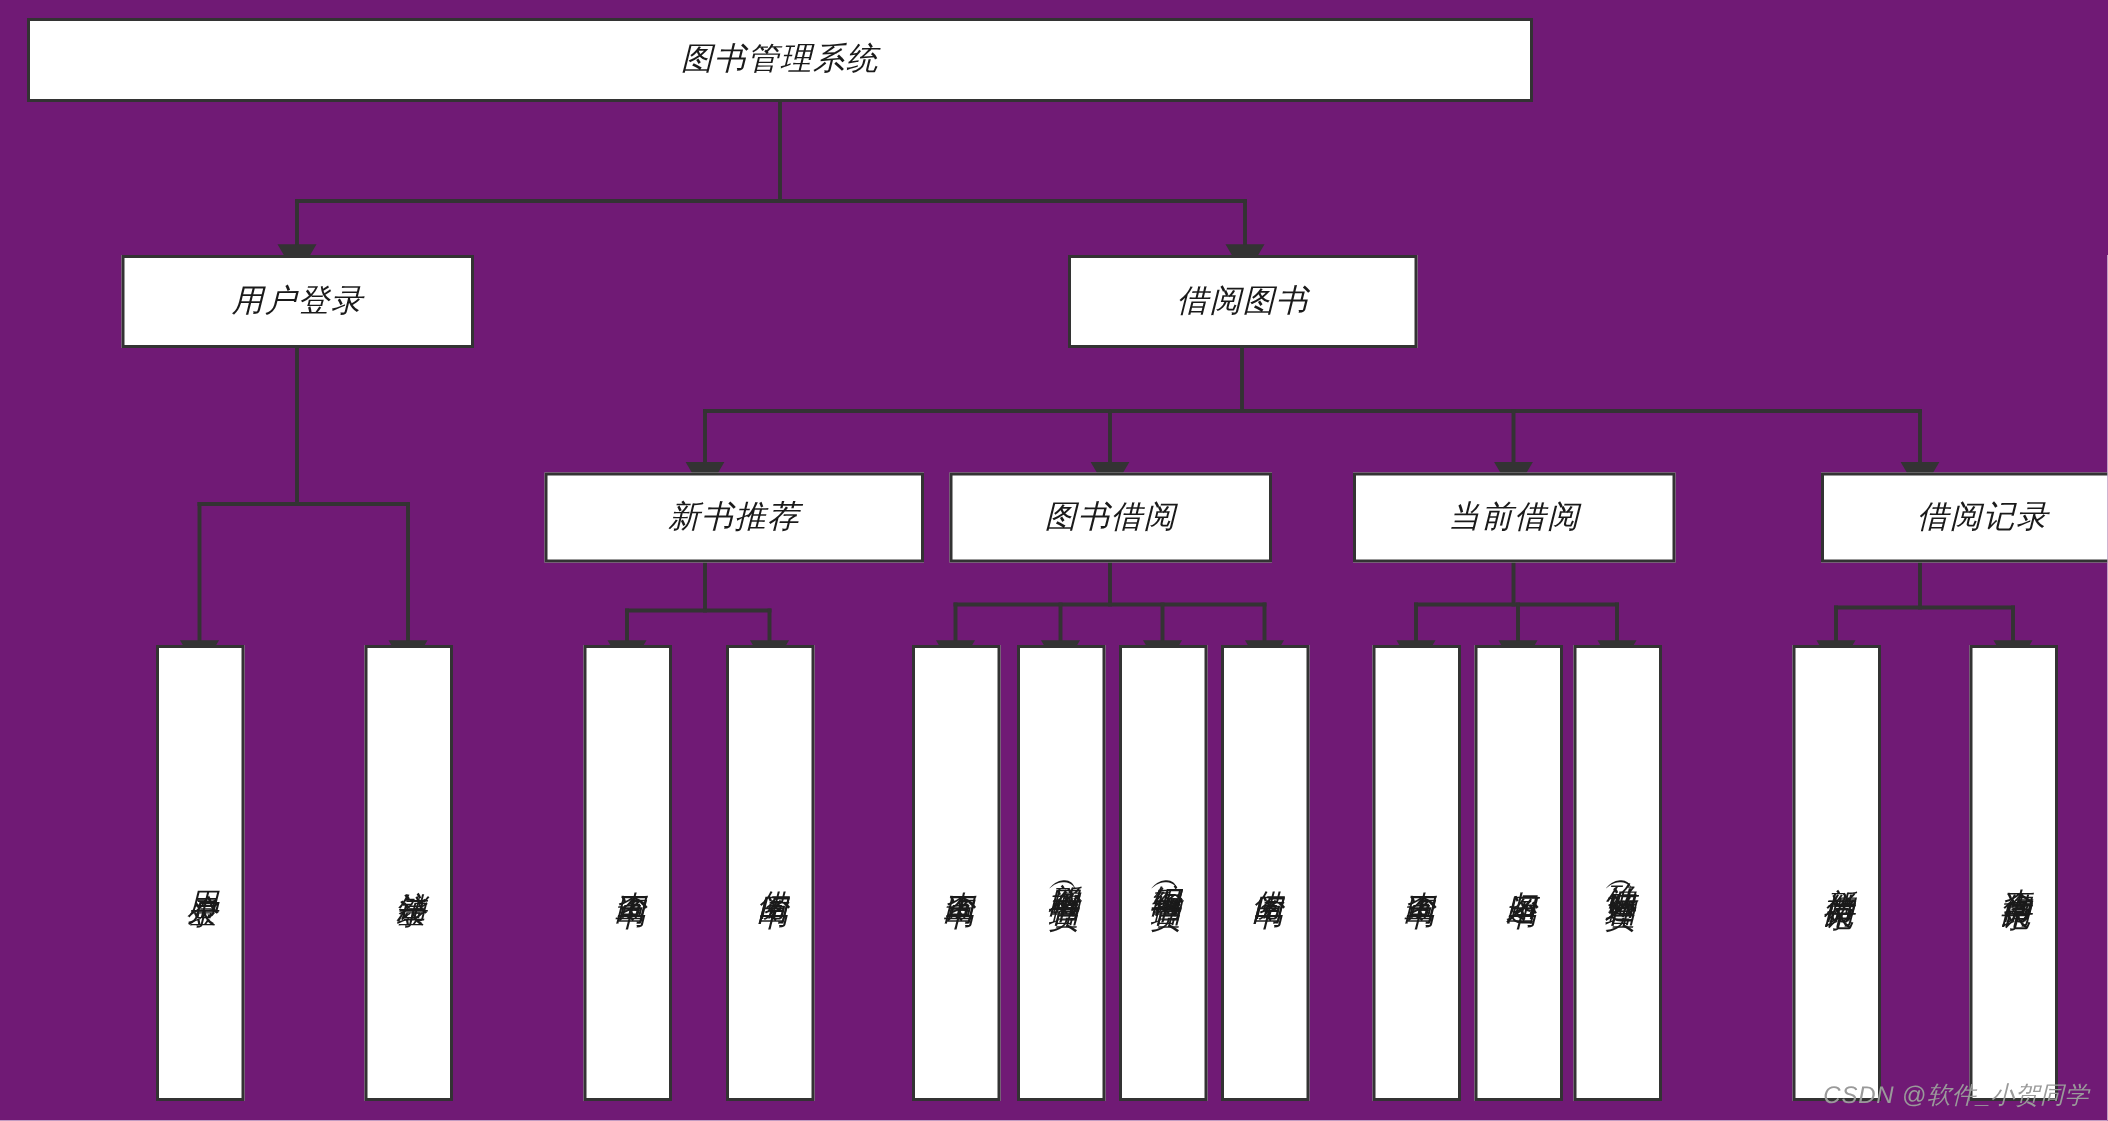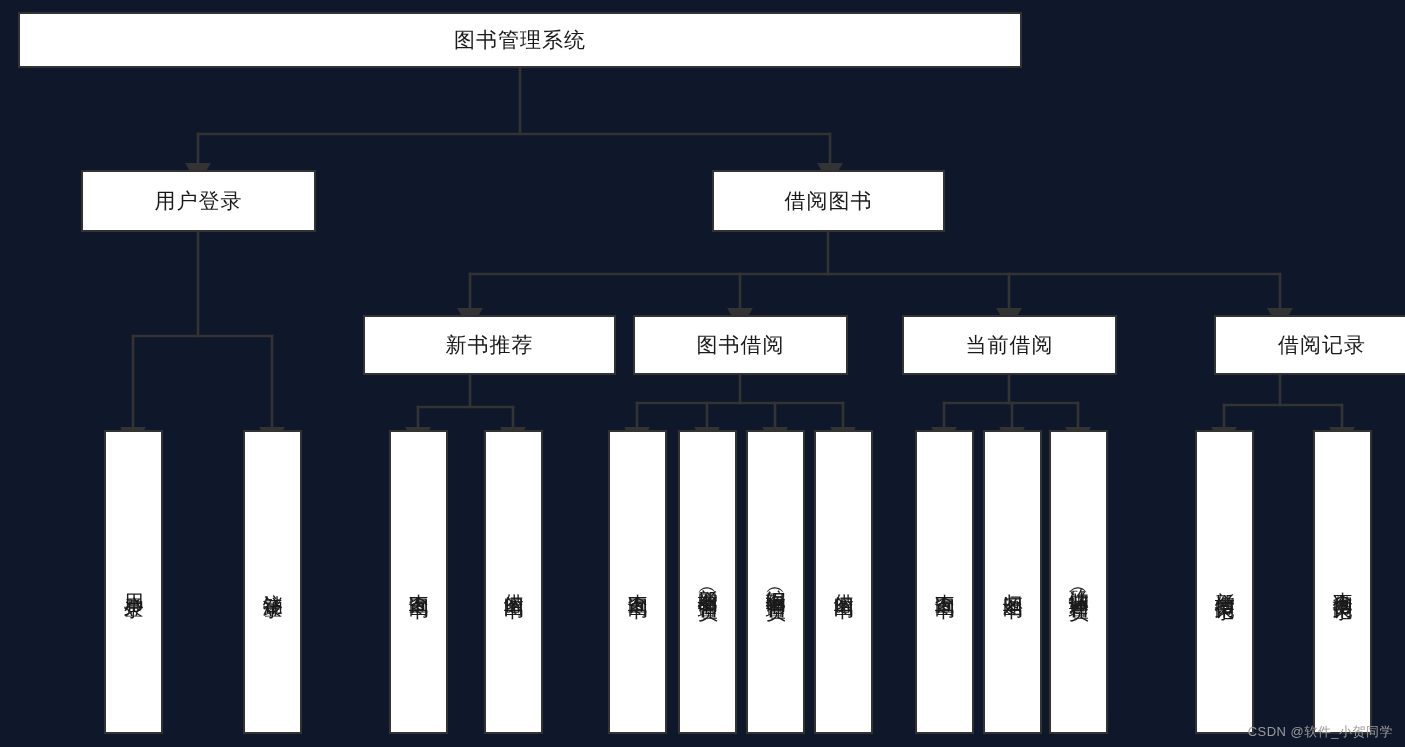--- a/index.html
+++ b/index.html
@@ -7,22 +7,23 @@
     padding: 0;
     background: #ffffff;
   }
   body {
     font-family: "Liberation Sans", "DejaVu Sans", sans-serif;
   }
   #canvas {
     position: relative;
     width: 1405px;
     height: 747px;
-    background: #0f172a;
+    background: #701a75;
     overflow: hidden;
+    font-style: italic;
   }
   svg#wires {
     position: absolute;
     left: 0;
     top: 0;
     width: 1405px;
     height: 747px;
     pointer-events: none;
   }
   .node {
@@ -54,21 +55,21 @@
   .node.vert .vlabel {
     writing-mode: vertical-rl;
     text-orientation: upright;
     white-space: normal;
     text-align: center;
   }
   #watermark {
     position: absolute;
     right: 12px;
     bottom: 6px;
-    font-size: 13px;
+    font-size: 16px;
     color: #9a9a9a;
     z-index: 5;
     white-space: nowrap;
     letter-spacing: 0.5px;
     margin-left: 36px;
   }
 </style>
 </head>
 <body>
 

